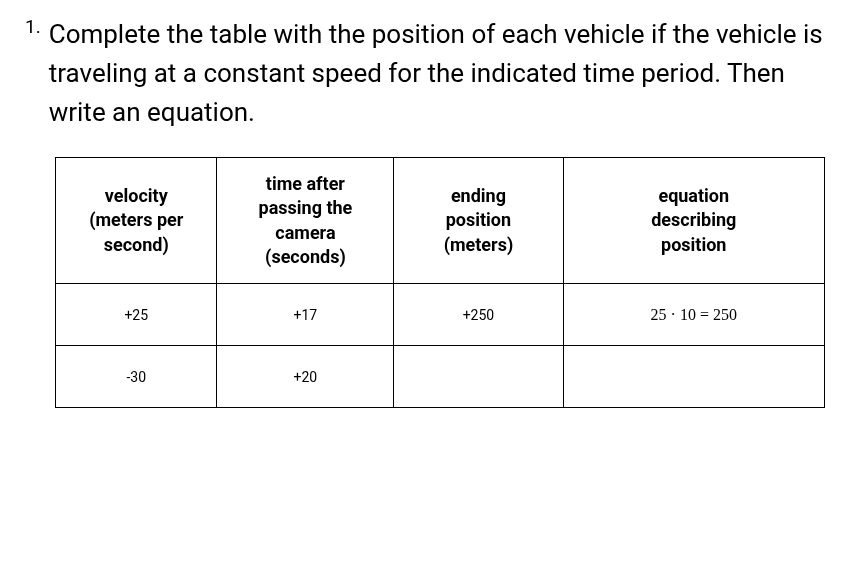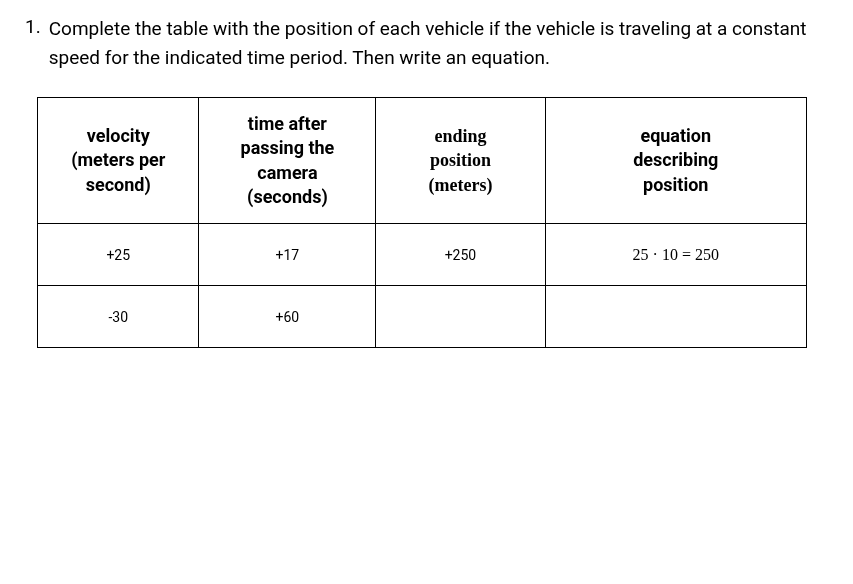--- a/index.html
+++ b/index.html
@@ -19,27 +19,27 @@
       display: flex;
       align-items: flex-start;
       gap: 8px;
     }
     .question-number {
       font-size: 19px;
       color: #000;
       flex-shrink: 0;
     }
     .question-text {
-      font-size: 19px;
+      font-size: 26px;
       color: #000;
       line-height: 1.5;
     }
     .table-wrapper {
       margin-top: 25px;
-      margin-left: 12px;
+      margin-left: 30px;
     }
     table {
       border-collapse: collapse;
       width: 770px;
     }
     th, td {
       border: 1.5px solid #000000;
       text-align: center;
       vertical-align: middle;
     }
@@ -49,21 +49,21 @@
       padding: 14px 8px;
       line-height: 1.35;
     }
     td {
       font-size: 14px;
       padding: 0;
       height: 62px;
     }
     .col-velocity { width: 21%; }
     .col-time { width: 23%; }
-    .col-position { width: 22%; font-family: Liberation Serif, serif; }
+    .col-position { width: 22%; }
     .col-equation { width: 34%; }
     .equation-cell {
       font-family: "Times New Roman", Times, serif;
       font-size: 16px;
     }
   </style>
 </head>
 <body>
 
 <div class="question-container">
@@ -83,19 +83,19 @@
     </thead>
     <tbody>
       <tr>
         <td>+25</td>
         <td>+17</td>
         <td>+250</td>
         <td class="equation-cell">25 · 10 = 250</td>
       </tr>
       <tr>
         <td>-30</td>
-        <td>+60</td>
+        <td>+20</td>
         <td></td>
         <td class="equation-cell"></td>
       </tr>
     </tbody>
   </table>
 </div>
 
 </body></html>

